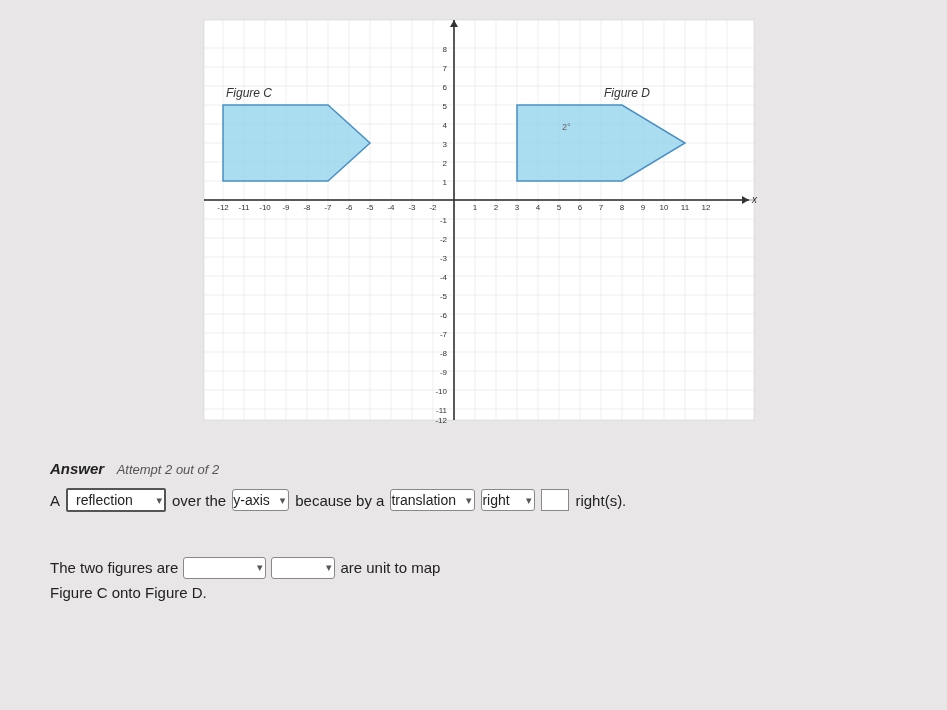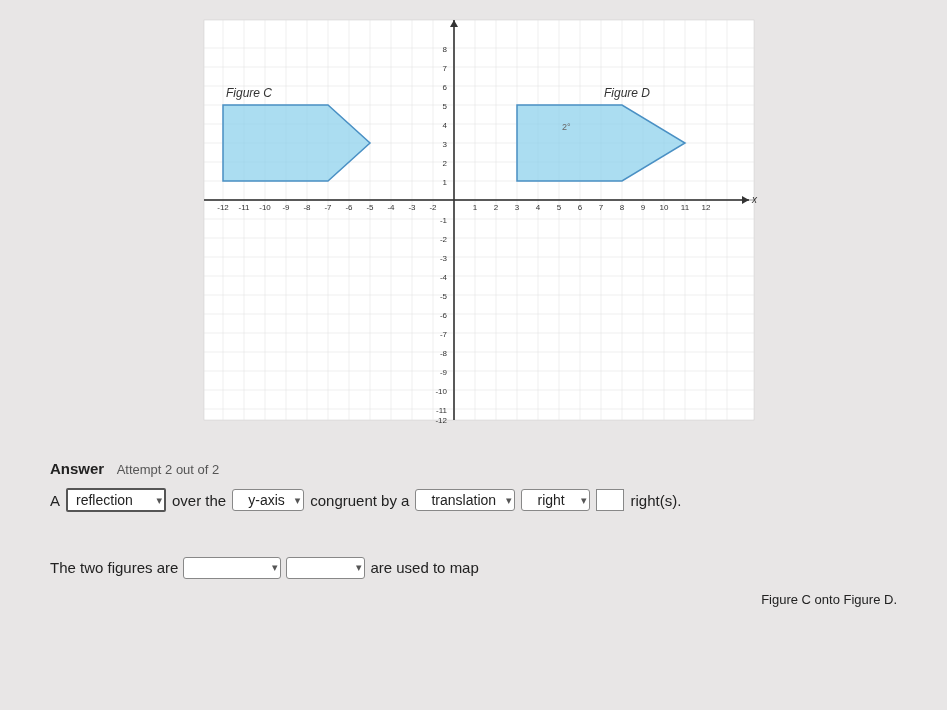--- a/index.html
+++ b/index.html
@@ -63,21 +63,21 @@
       flex-wrap: wrap;
       gap: 6px;
       font-size: 15px;
       color: #222;
       margin-bottom: 12px;
     }
 
     .dropdown-select {
       border: 1px solid #888;
       border-radius: 3px;
-      padding: 2px 15px;
+      padding: 2px 0;
       font-size: 14px;
       background: #fff;
       color: #222;
       cursor: pointer;
       appearance: none;
       -webkit-appearance: none;
       padding-right: 18px;
       position: relative;
     }
 
@@ -119,24 +119,23 @@
       color: #222;
       display: flex;
       flex-wrap: wrap;
       align-items: center;
       gap: 5px;
       line-height: 1.6;
       margin-top: 44px;
     }
 
     .bottom-row-line2 {
-      font-size: 13px;
-      color: #222;
-      margin-top: 12px;
-      text-align: right;
+      font-size: 15px;
+      color: #222;
+      margin-top: 4px;
     }
   </style>
 </head>
 <body>
 
 <div class="main-container">
 
   <div class="graph-area">
     <svg class="graph-svg" viewBox="0 0 600 430">
 
@@ -259,21 +258,21 @@
       <text x="52" y="82" font-size="12" fill="#333" font-style="italic">Figure C</text>
 
       <text x="430" y="82" font-size="12" fill="#333" font-style="italic">Figure D</text>
 
       <text x="388" y="115" font-size="9" fill="#666">2°</text>
 
     </svg>
   </div>
 
   <div class="answer-section">
-    <div style="margin-bottom:10px;">
+    <div style="margin-bottom:10px;font-style:italic;">
       <span class="answer-label">Answer</span>
       <span class="attempt-label">Attempt 2 out of 2</span>
     </div>
 
     <div class="answer-row">
       <span>A</span>
 
       <div class="dropdown-wrapper">
         <select class="dropdown-select answer-highlight">
           <option>reflection</option>
@@ -285,21 +284,21 @@
 
       <span>over the</span>
 
       <div class="dropdown-wrapper">
         <select class="dropdown-select">
           <option>y-axis</option>
           <option>x-axis</option>
         </select>
       </div>
 
-      <span>congruent by a</span>
+      <span>because by a</span>
 
       <div class="dropdown-wrapper">
         <select class="dropdown-select">
           <option>translation</option>
           <option>rotation</option>
           <option>reflection</option>
         </select>
       </div>
 
       <div class="dropdown-wrapper">
@@ -329,20 +328,20 @@
 
 
       <div class="dropdown-wrapper">
         <select class="dropdown-select" style="min-width:40px;">
           <option value=""></option>
           <option>are</option>
           <option>are not</option>
         </select>
       </div>
 
-      <span>are used to map</span>
+      <span>are unit to map</span>
     </div>
     <div class="bottom-row-line2">
       <span>Figure C onto Figure D.</span>
     </div>
   </div>
 
 </div>
 
 </body></html>

